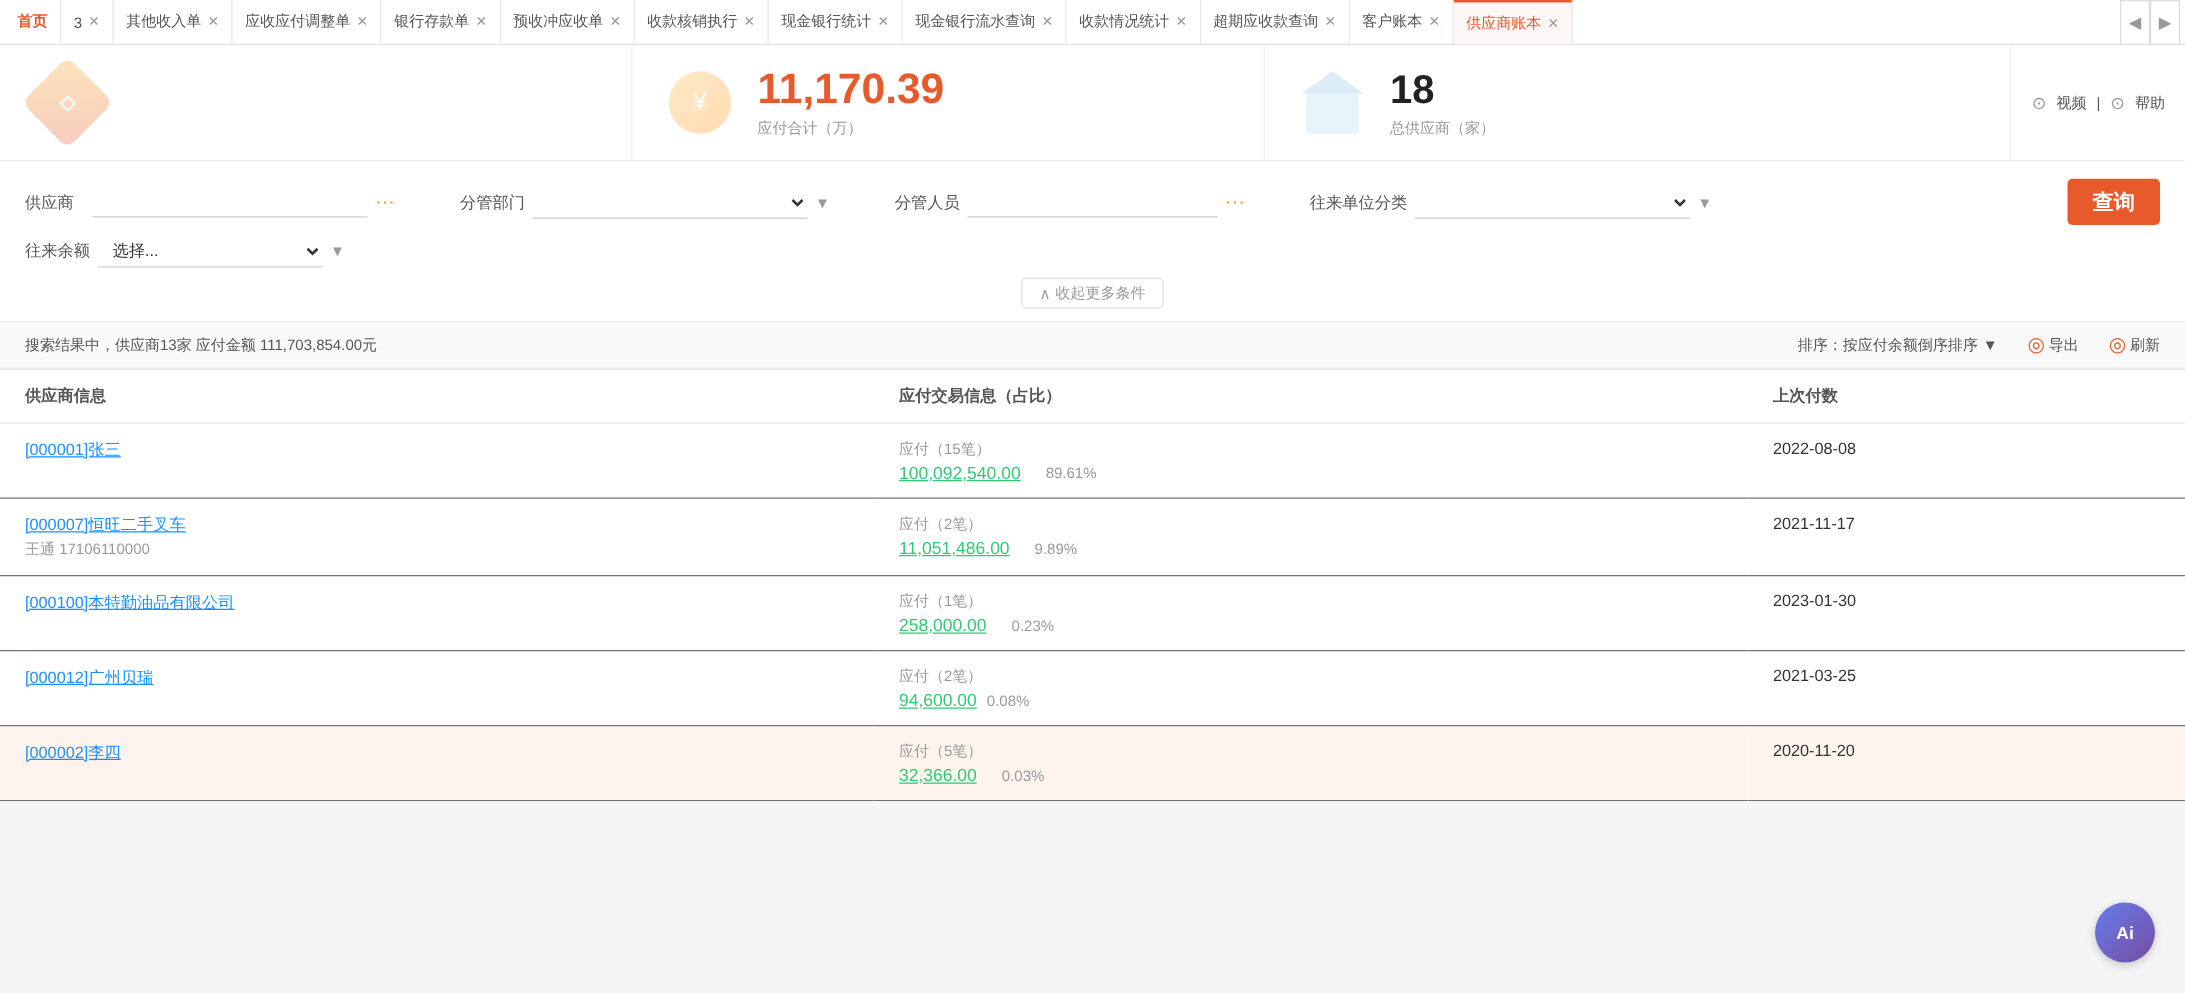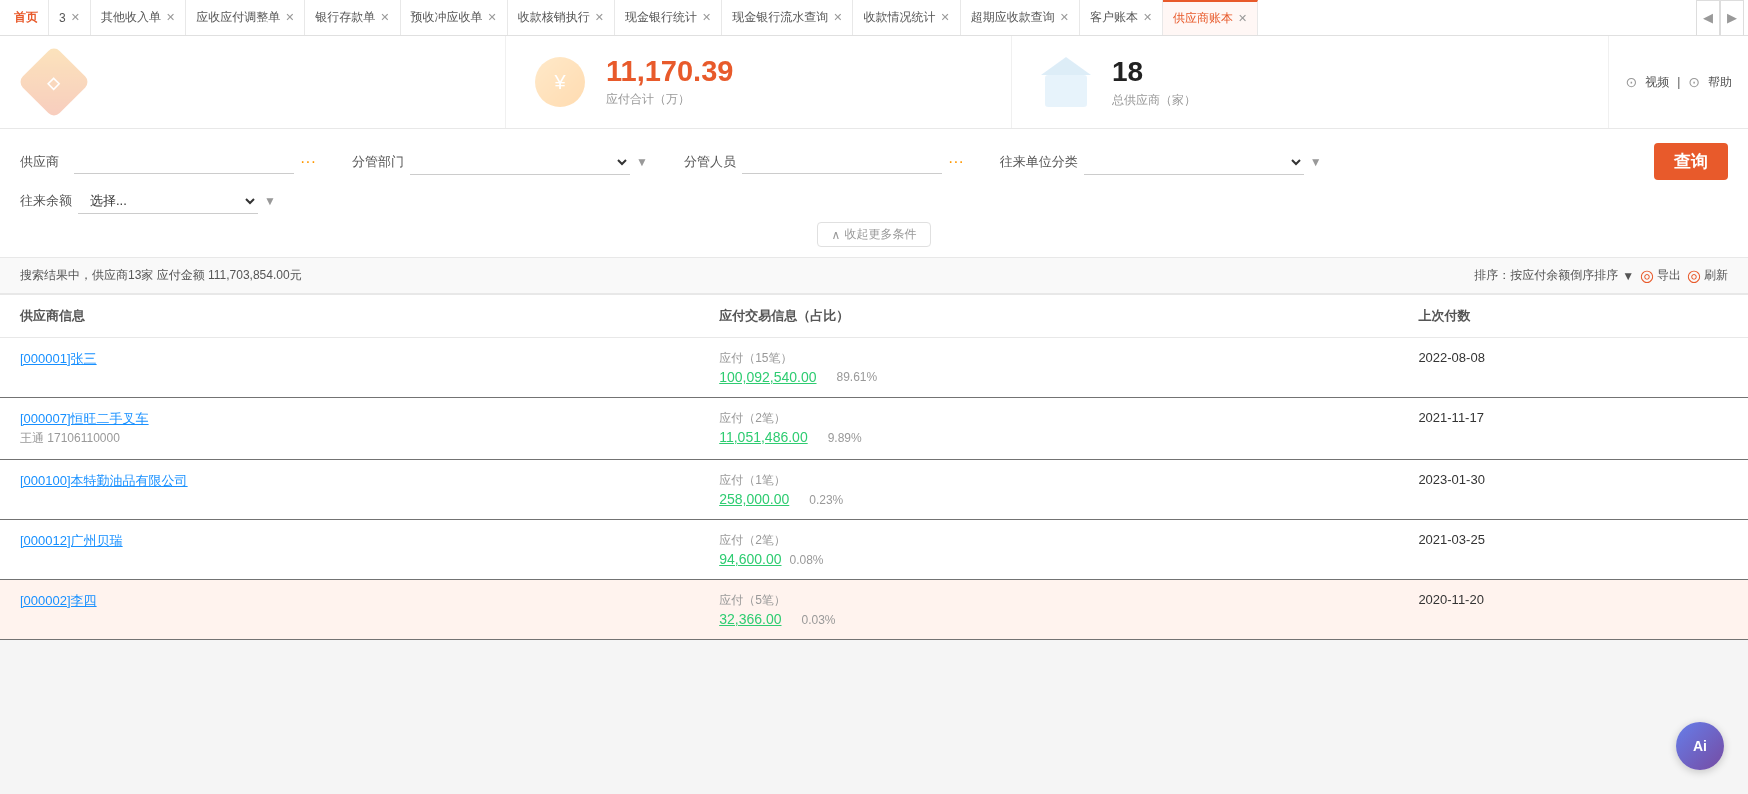--- a/index.html
+++ b/index.html
@@ -102,21 +102,21 @@
       font-weight: bold;
       color: #e85a2b;
       line-height: 1.1;
     }
     .summary-card .sub-label {
       font-size: 12px;
       color: #999;
       margin-top: 4px;
     }
     .summary-card.middle .big-number {
-      font-size: 29px;
+      font-size: 34px;
     }
     .top-right-links {
       display: flex;
       align-items: center;
       padding: 8px 16px;
       font-size: 12px;
       color: #666;
       gap: 8px;
     }
     .top-right-links span { cursor: pointer; color: #555; }
@@ -150,32 +150,32 @@
     }
     .icon-store-roof {
       width: 50px;
       height: 0;
       border-left: 25px solid transparent;
       border-right: 25px solid transparent;
       border-bottom: 18px solid #90c4e8;
       position: absolute;
       top: 0;
     }
-    .store-number { color: #222; font-size: 28px; font-weight: bold; }
+    .store-number { color: #222; font-size: 32px; font-weight: bold; }
 
     
     .filter-area {
       background: #fff;
       padding: 14px 20px 10px;
       border-bottom: 1px solid #e8e8e8;
     }
     .filter-row {
       display: flex;
       align-items: center;
-      gap: 12px;
+      gap: 28px;
       margin-bottom: 8px;
       flex-wrap: wrap;
     }
     .filter-item {
       display: flex;
       align-items: center;
       gap: 6px;
     }
     .filter-label {
       font-size: 13px;
@@ -243,21 +243,21 @@
       padding: 8px 20px;
       background: #f9f9f9;
       border-bottom: 1px solid #e8e8e8;
       font-size: 12px;
       color: #555;
     }
     .result-bar .result-text { }
     .result-bar .right-actions {
       display: flex;
       align-items: center;
-      gap: 6px;
+      gap: 24px;
     }
     .sort-btn {
       display: flex;
       align-items: center;
       gap: 4px;
       cursor: pointer;
       color: #555;
     }
     .action-btn {
       display: flex;

